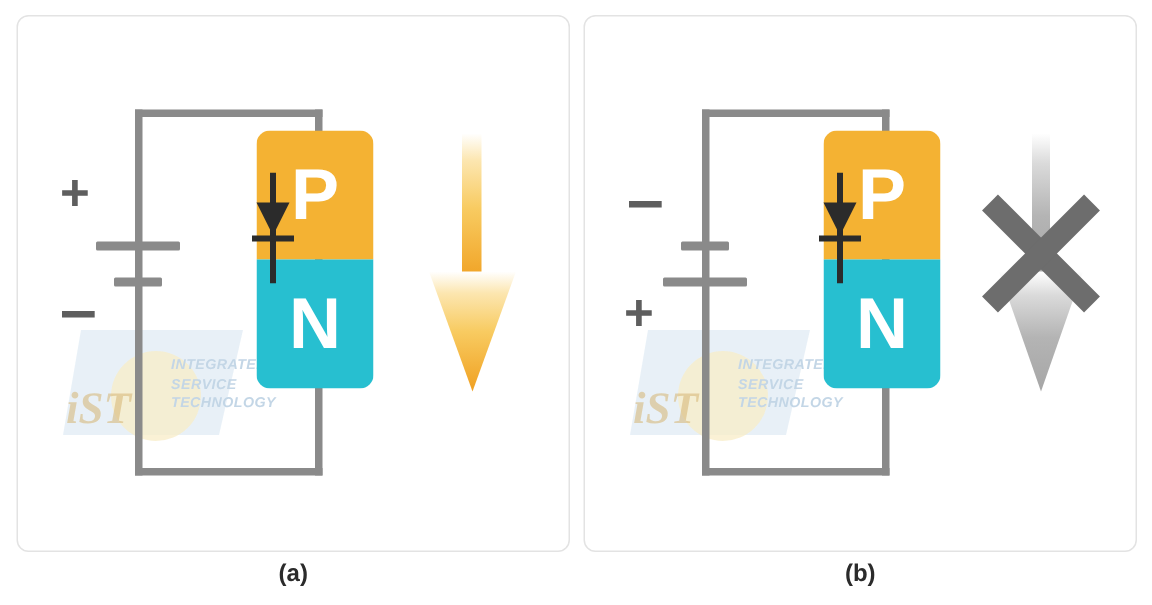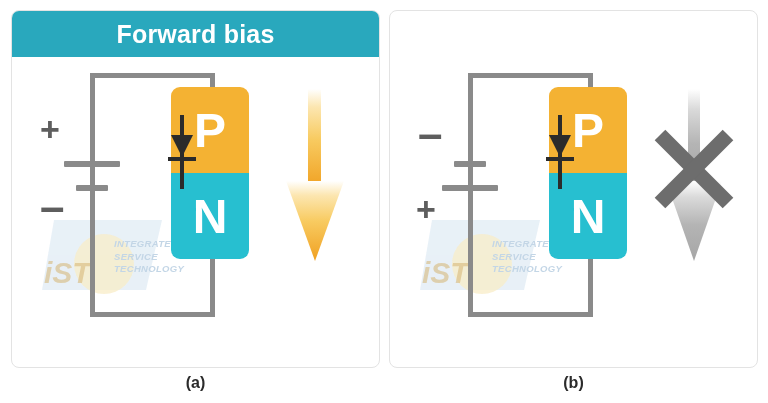--- a/index.html
+++ b/index.html
@@ -58,20 +58,21 @@
     line-height:12.5px;
     color:#b9cfe2;
     letter-spacing:.3px;
     white-space:nowrap;
   }
   .wm-ist{
     position:absolute;left:2px;top:44px;
     font-size:30px;font-weight:bold;font-style:italic;
     color:#cfa85a;
     opacity:.55;
+    font-family:Liberation Serif, serif;
   }
 
   
   .wire{position:absolute;background:#8a8a8a;}
   .wire-v{width:5px;}
   .wire-h{height:5px;}
 
   
   .plate{position:absolute;background:#8a8a8a;height:6px;border-radius:1px;}
 
@@ -126,21 +127,20 @@
   .caption.left{left:11px;}
   .caption.right{left:389px;}
 </style>
 </head>
 <body>
 
 <div class="stage">
 
   <div class="card left">
 
-    <div class="card-header" id="hdr-left" style="background: rgb(41, 168, 189);">Forward bias</div>
 
     <div class="card-body">
 
       <div class="watermark">
         <svg width="175" height="95" viewBox="0 0 175 95">
           <polygon points="12,8 120,8 104,78 0,78" fill="#dbe8f3" opacity=".75"></polygon>
           <circle cx="62" cy="52" r="30" fill="#f7e9bd" opacity=".75"></circle>
         </svg>
         <div class="wm-ist">iST</div>
         <div class="wm-txt">

